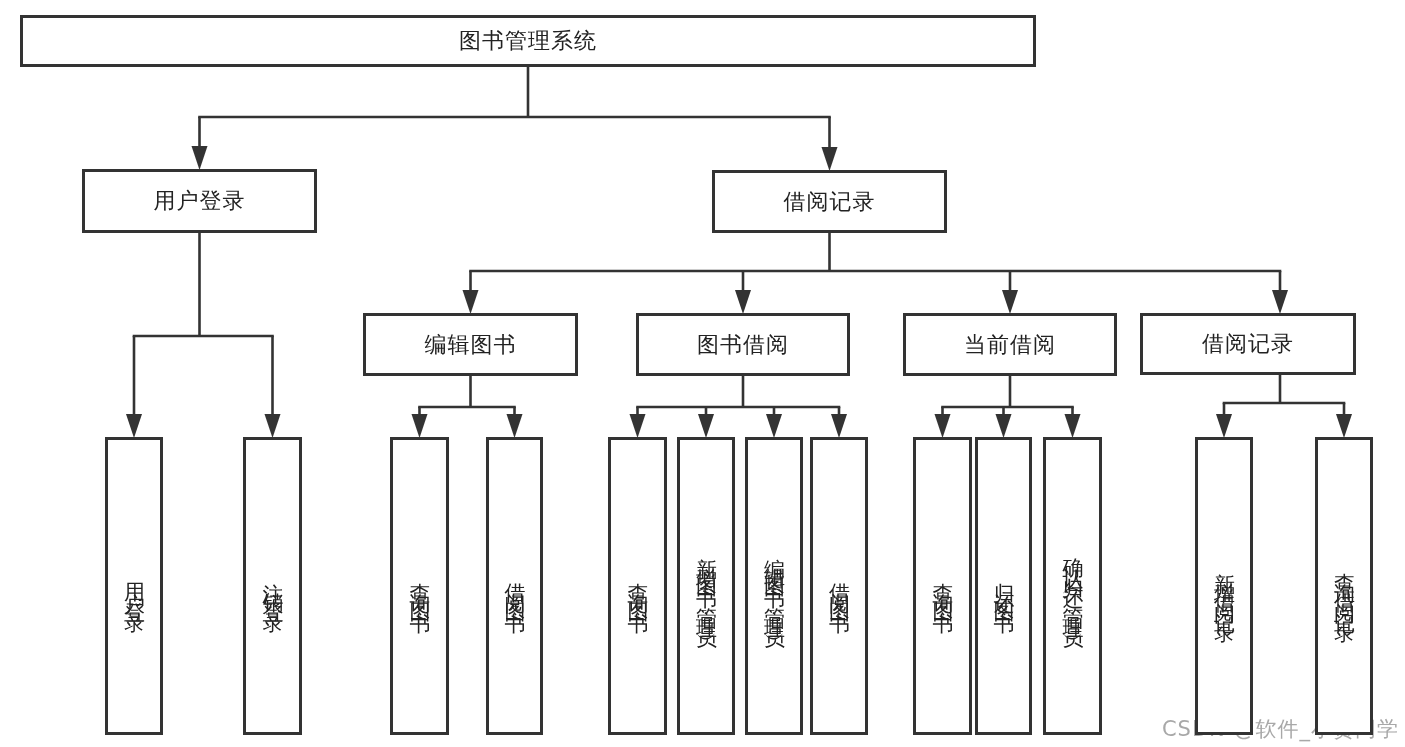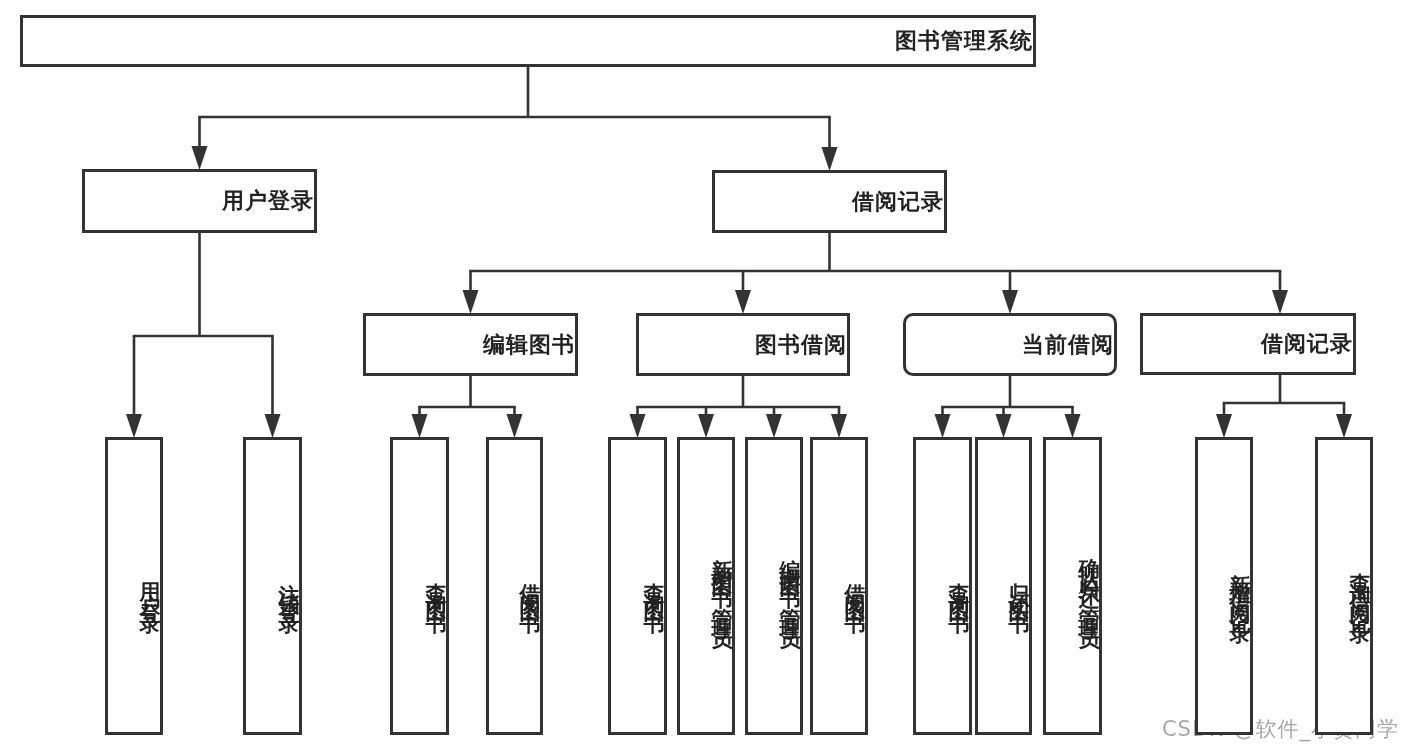--- a/index.html
+++ b/index.html
@@ -23,23 +23,22 @@
     height: 747px;
     pointer-events: none;
   }
   .node {
     position: absolute;
     box-sizing: border-box;
     border: 3px solid var(--stroke, #333333);
     background: var(--boxfill, #ffffff);
     display: flex;
     align-items: center;
-    justify-content: flex-end;
+    justify-content: center;
     color: var(--text, #222222);
-    font-weight: bold;
   }
   .node .node-label {
     white-space: nowrap;
   }
   .node.horizontal .node-label {
     font-size: 22px;
     letter-spacing: 1px;
     line-height: 1;
   }
   .node.vertical .node-label {
@@ -125,21 +124,21 @@
     </div>
     <div class="node horizontal" style="left: 712px; top: 170px; width: 235px; height: 63px;">
       <span class="node-label">借阅记录</span>
     </div>
     <div class="node horizontal" style="left: 363px; top: 313px; width: 215px; height: 63px;">
       <span class="node-label">编辑图书</span>
     </div>
     <div class="node horizontal" style="left: 636px; top: 313px; width: 214px; height: 63px;">
       <span class="node-label">图书借阅</span>
     </div>
-    <div class="node horizontal" style="left: 903px; top: 313px; width: 214px; height: 63px; border-radius: 10px;">
+    <div class="node horizontal" style="left: 903px; top: 313px; width: 214px; height: 63px;">
       <span class="node-label">当前借阅</span>
     </div>
     <div class="node horizontal" style="left: 1140px; top: 313px; width: 216px; height: 62px;">
       <span class="node-label">借阅记录</span>
     </div>
     <div class="node vertical" style="left: 105px; top: 437px; width: 58px; height: 298px;">
       <span class="node-label">用户登录</span>
     </div>
     <div class="node vertical" style="left: 243px; top: 437px; width: 59px; height: 298px;">
       <span class="node-label">注销登录</span>

